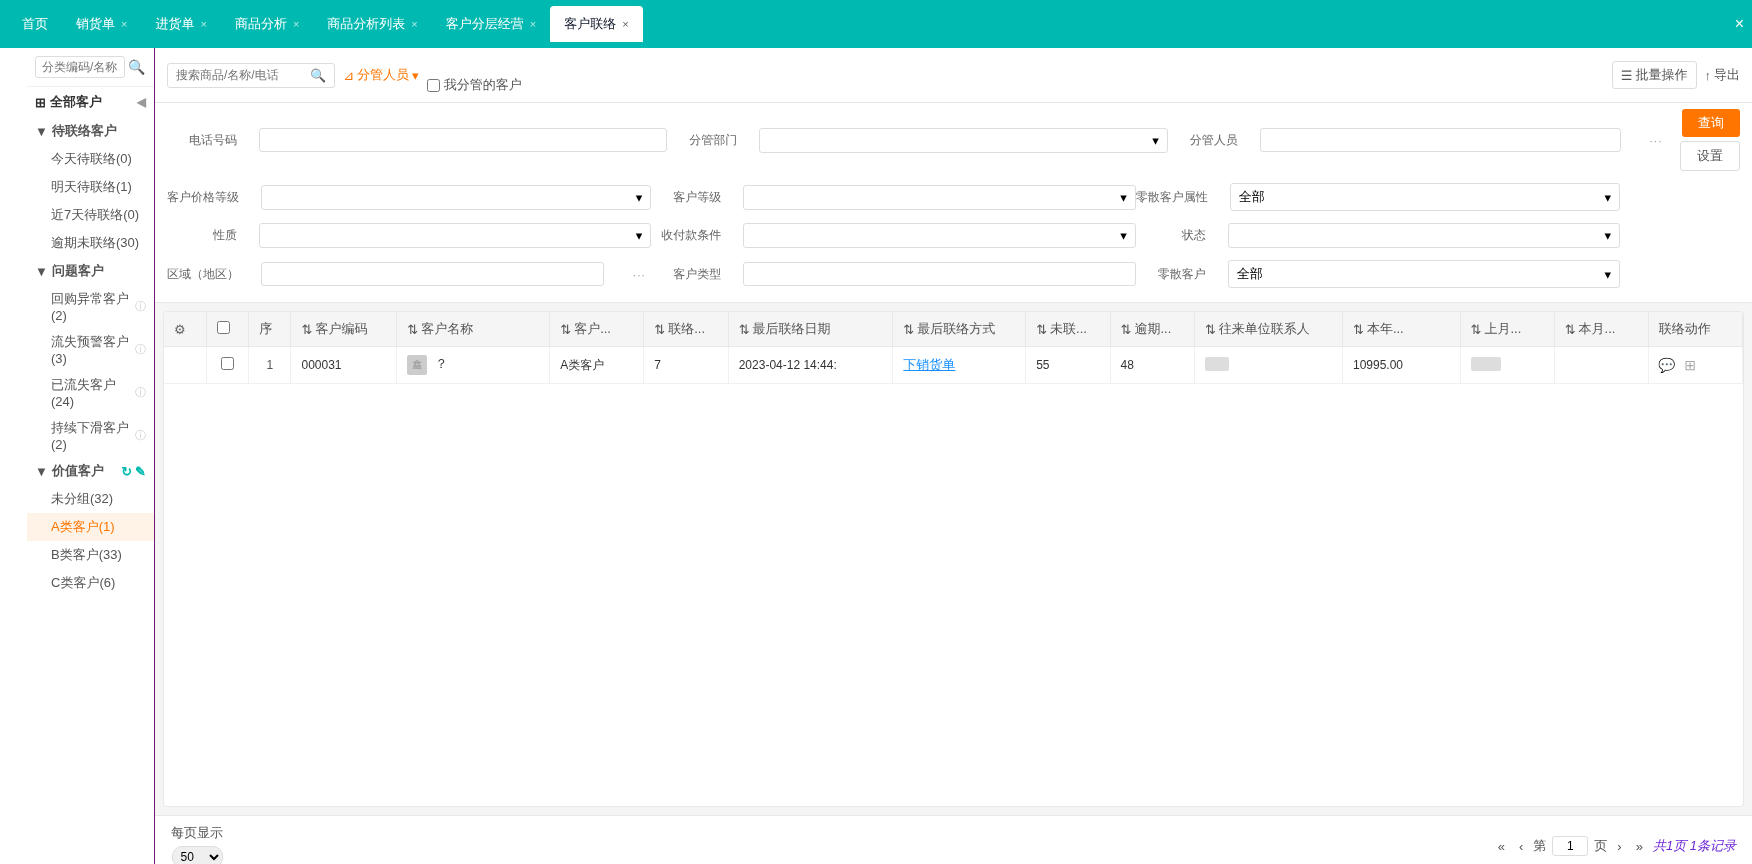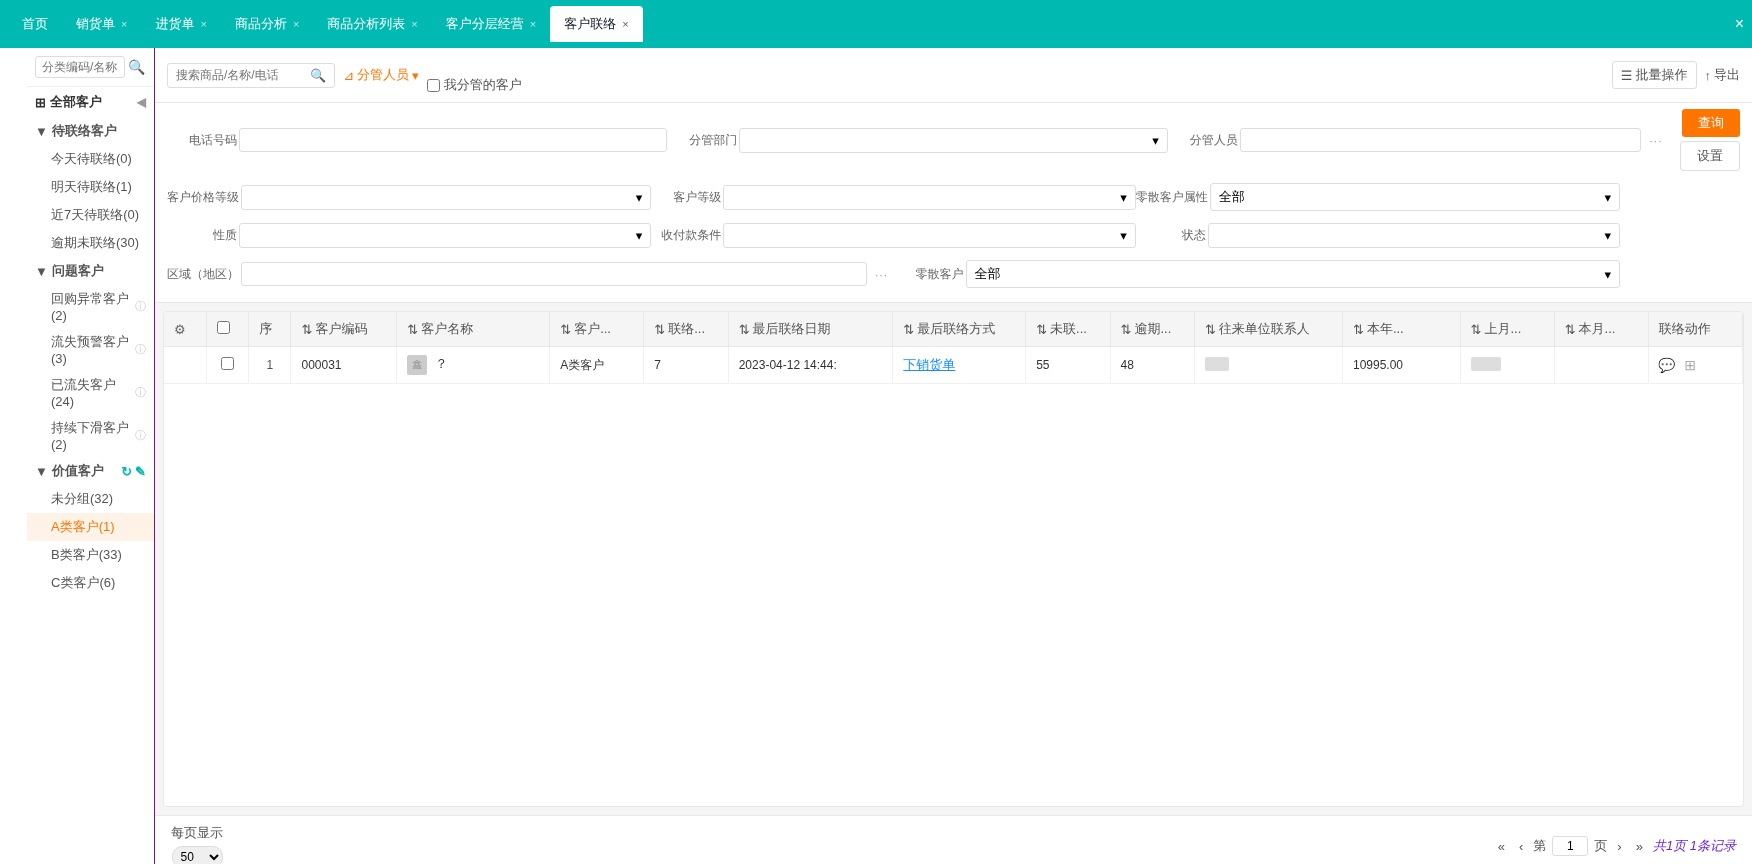--- a/index.html
+++ b/index.html
@@ -138,21 +138,21 @@
     .table-area::-webkit-scrollbar-track { background: #f5f5f5; }
     .table-area::-webkit-scrollbar-thumb { background: #ccc; border-radius: 4px; }
 
     .settings-gear { cursor: pointer; color: #666; }
     .col-gear { width: 36px; }
 
     .adv-filter-wrapper {
       background: #fff; border-bottom: 1px solid #e8e8e8; padding: 0 12px 8px 12px;
     }
     .adv-row { display: flex; align-items: center; gap: 0; padding: 6px 0; }
-    .adv-cell { display: flex; align-items: center; gap: 2px; flex: 1; }
+    .adv-cell { display: flex; align-items: center; gap: 22px; flex: 1; }
     .adv-label { color: #666; font-size: 12px; white-space: nowrap; min-width: 70px; text-align: right; }
     .adv-control { flex: 1; }
     .adv-select {
       width: 100%; border: 1px solid #ddd; border-radius: 3px;
       padding: 4px 8px; font-size: 12px; background: #fff;
       display: flex; align-items: center; justify-content: space-between; cursor: pointer;
     }
     .adv-input {
       width: 100%; border: 1px solid #ddd; border-radius: 3px;
       padding: 4px 8px; font-size: 12px; outline: none; background: #fff;
@@ -369,20 +369,24 @@
           </div>
         </div>
         <div style="width:120px;"></div>
       </div>
 
       <div class="adv-row">
         <div class="adv-cell">
           <span class="adv-label">区域（地区）</span>
           <input class="adv-input adv-control" style="">
           <span class="adv-more">···</span>
+        </div>
+        <div class="adv-cell">
+          <span class="adv-label">客户类型</span>
+          <input class="adv-input adv-control" style="">
         </div>
         <div class="adv-cell">
           <span class="adv-label">零散客户</span>
           <div class="adv-select adv-control">
             <span>全部</span>
               <span class="arrow">▾</span>
           </div>
         </div>
         <div style="width:120px;"></div>
       </div>

